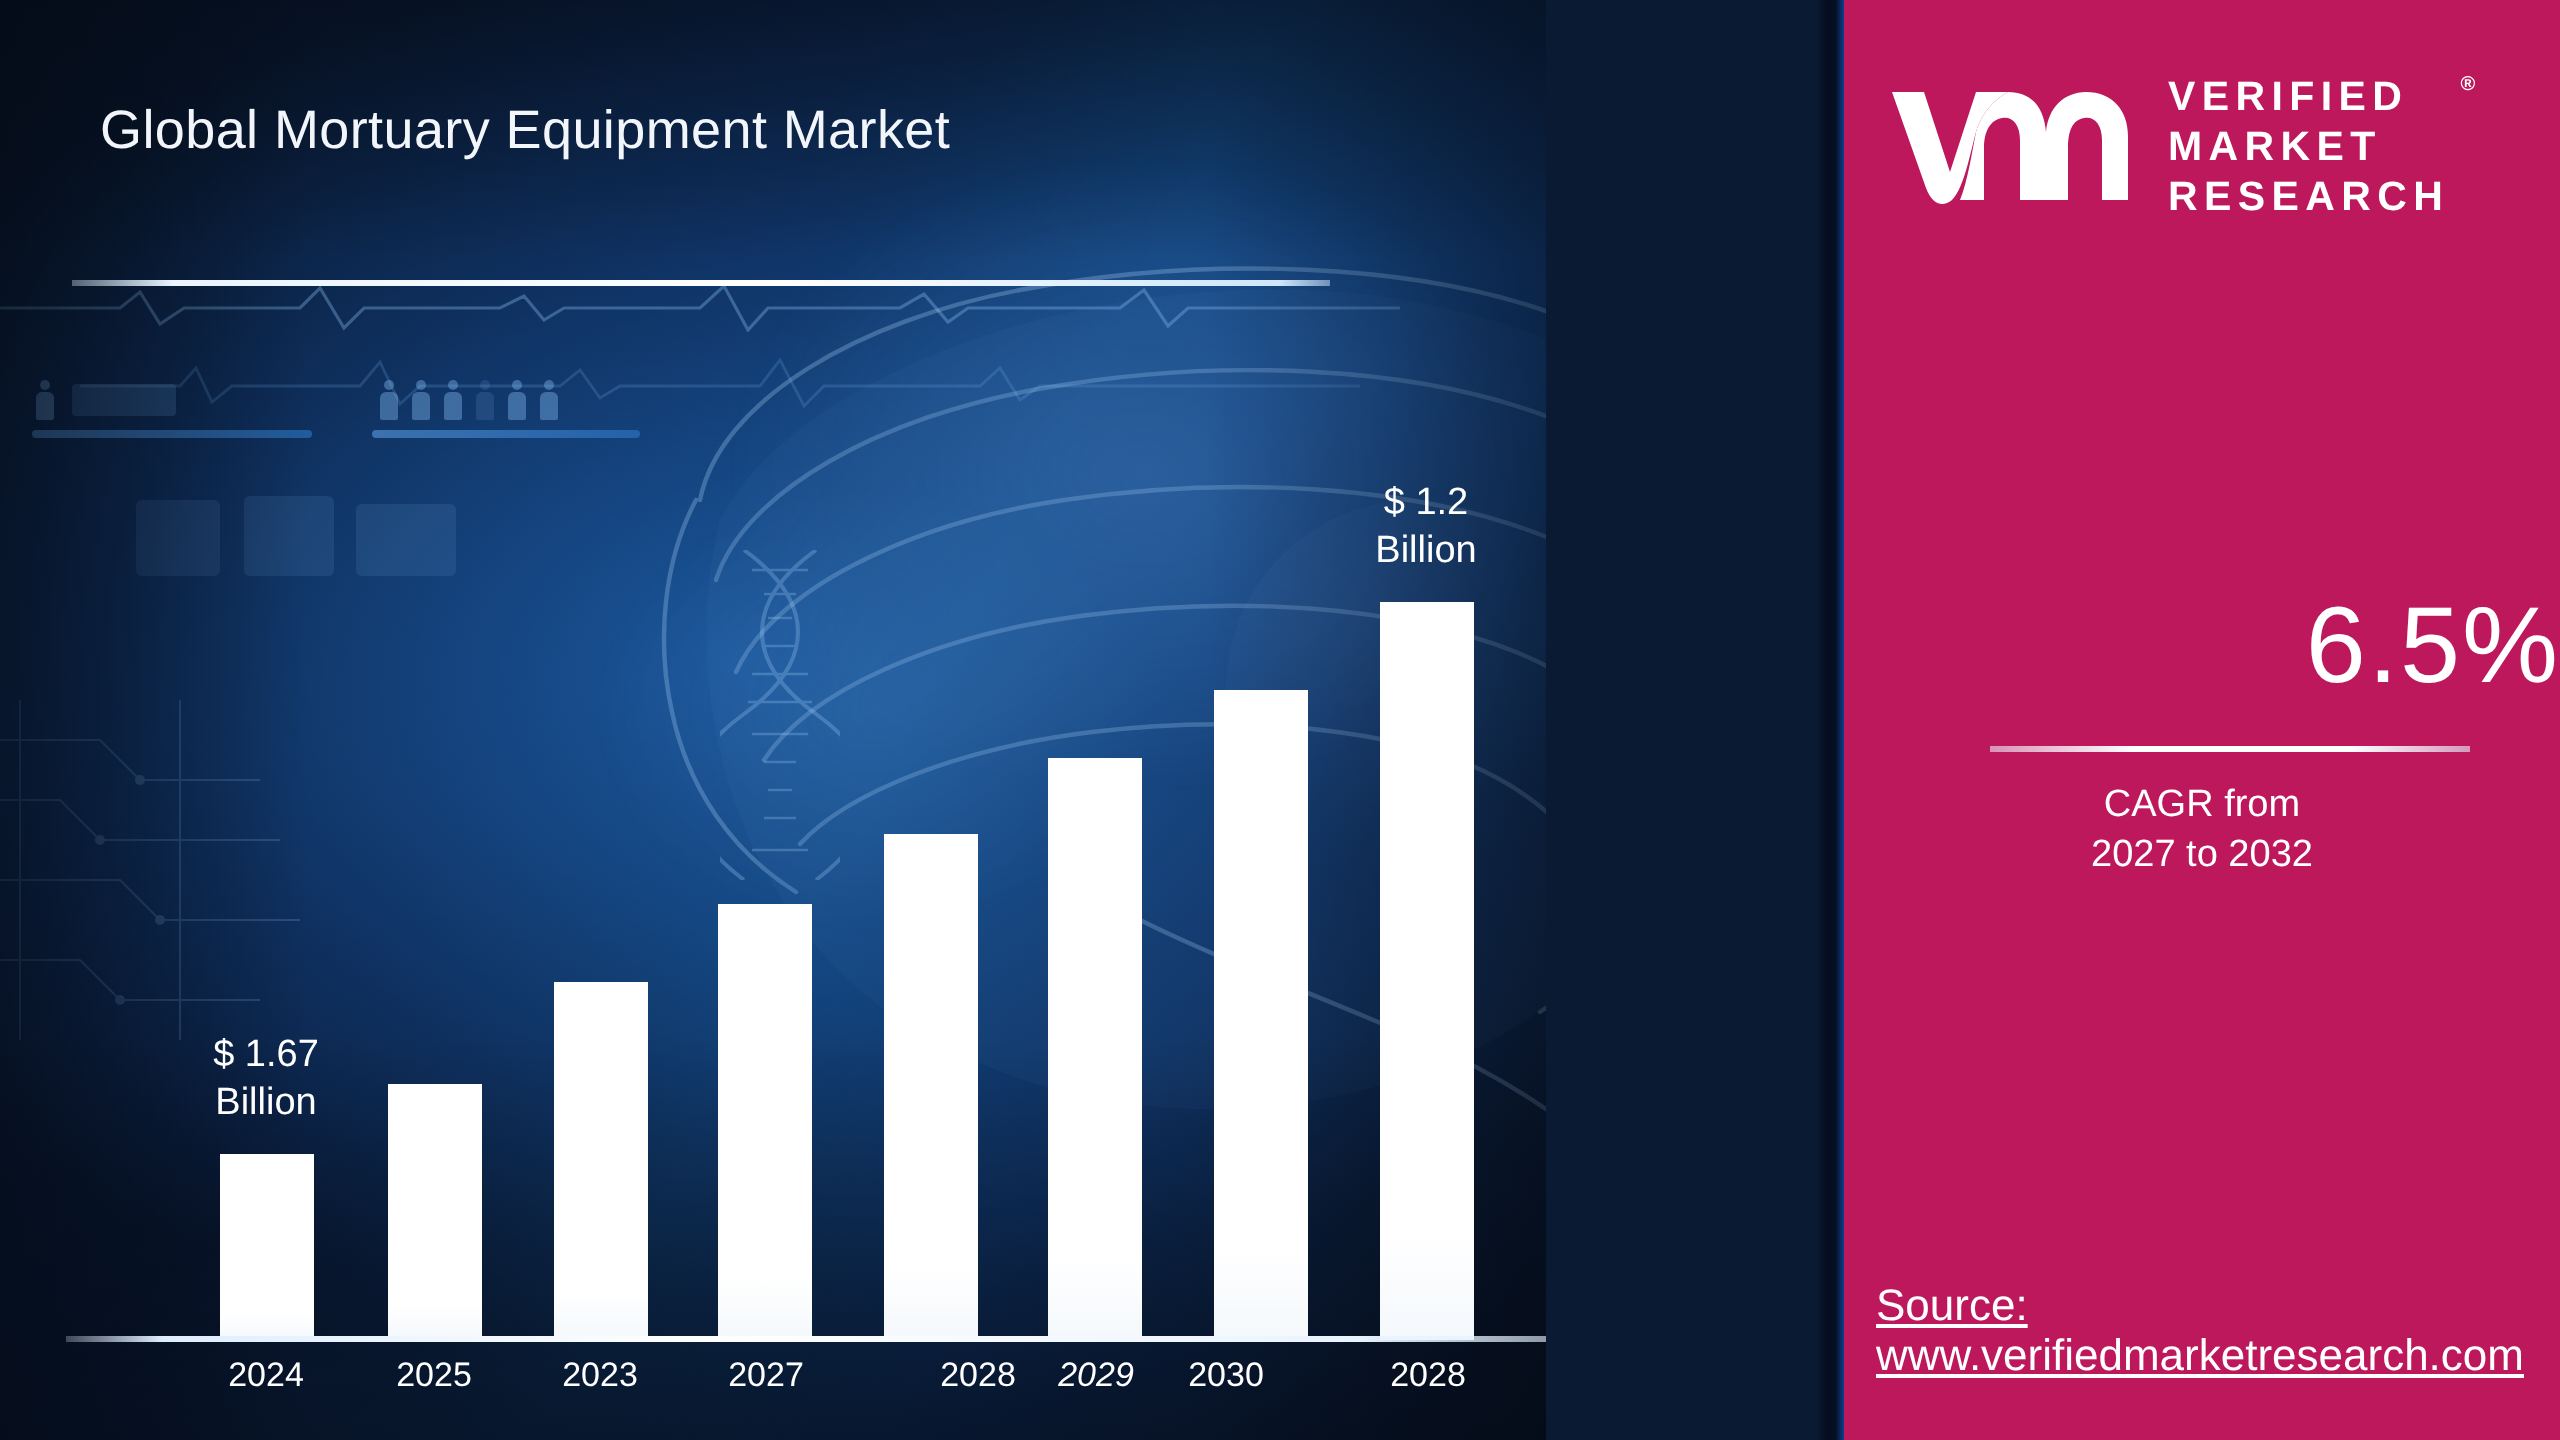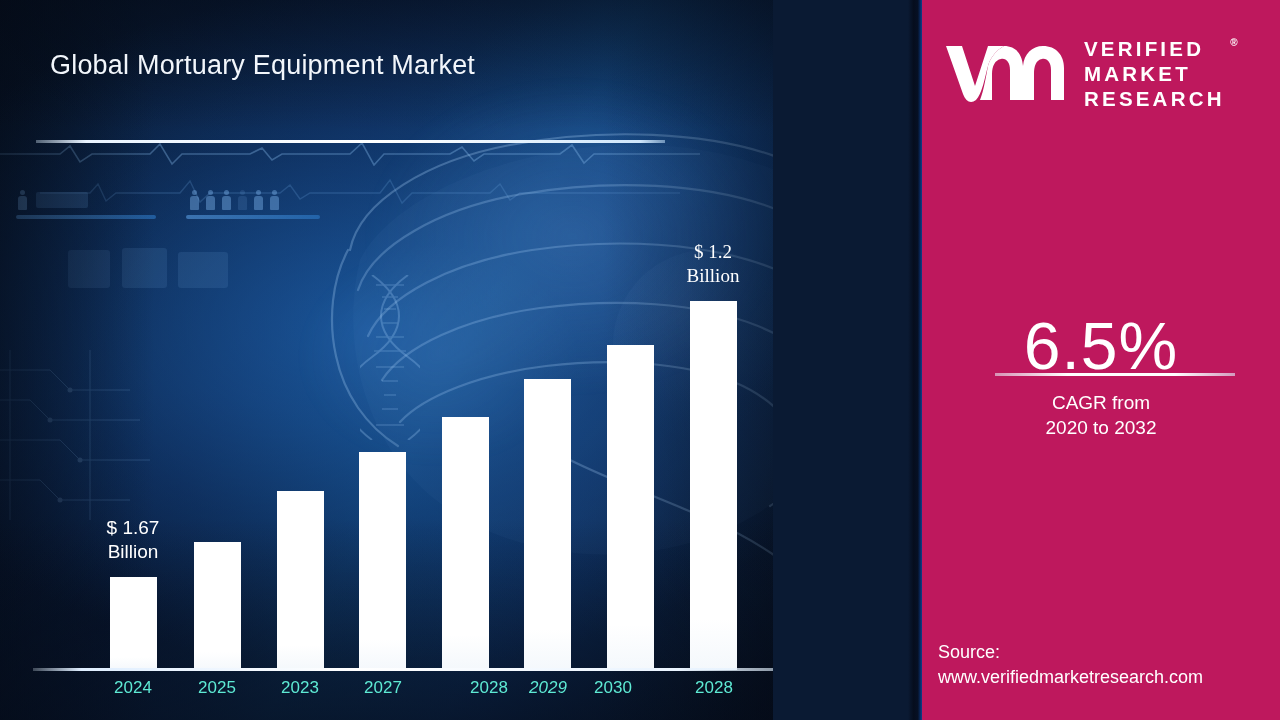--- a/index.html
+++ b/index.html
@@ -79,21 +79,21 @@
   .bar-label {
     position:absolute; width:110px; text-align:center;
     font-size:19px; line-height:24px; color:#ffffff; white-space:pre-line;
   }
   .axis-line {
     position:absolute; left:33px; bottom:49px; width:807px; height:3px;
     background:linear-gradient(90deg, rgba(230,245,255,0.25) 0%, #dfeeff 6%, #ffffff 40%, #eaf4ff 80%, rgba(210,235,255,0.35) 100%);
   }
   .x-label {
     position:absolute; bottom:22px; width:90px; text-align:center;
-    font-size:17px; color:#5eead4;
+    font-size:17px; color:#ffffff;
   }
 
   
   .divider-band {
     position:absolute; left:908px; top:0; width:14px; height:720px;
     background:linear-gradient(90deg, rgba(6,14,30,0.0) 0%, #050d1d 40%, #061024 70%, #0a3f8d 100%);
   }
   .right-panel {
     position:absolute; left:922px; top:0; width:416px; height:720px;
     background:#be185d;
@@ -101,34 +101,34 @@
   .logo-wrap {
     position:absolute; left:22px; top:32px; width:320px; height:82px;
     display:flex; align-items:center; gap:14px;
   }
   .logo-mark { width:126px; height:62px; flex:none; }
   .logo-text { position:relative; color:#ffffff; font-weight:bold;
     font-size:20.5px; line-height:25px; letter-spacing:3.2px; }
   .logo-reg { position:absolute; right:-13px; top:-6px; font-size:10px; letter-spacing:0; font-weight:bold; }
 
   .cagr-value {
-    position:absolute; left:0; top:308px; width:358px; text-align:center;
-    font-size:66px; color:#ffffff; letter-spacing:1px;
+    position:absolute; left:0; top:292px; width:358px; text-align:right;
+    font-size:54px; color:#ffffff; letter-spacing:1px;
   }
   .cagr-rule {
     position:absolute; left:73px; top:373px; width:240px; height:2.5px;
     background:linear-gradient(90deg, rgba(235,248,255,0.55) 0%, #ffffff 30%, #ffffff 75%, rgba(225,242,255,0.6) 100%);
   }
   .cagr-sub {
     position:absolute; left:0; top:390px; width:358px; text-align:center;
     font-size:19px; line-height:25px; color:#ffffff; white-space:pre-line;
   }
   .source {
     position:absolute; left:16px; top:640px; width:340px;
-    font-size:18px; line-height:25px; color:#ffffff; white-space:pre-line;
+    font-size:22px; line-height:25px; color:#ffffff; white-space:pre-line;text-decoration:underline;
   }
 </style>
 </head>
 <body>
 
 <div class="canvas">
 
   <div class="left-panel">
     <div class="left-bg-base"></div>
 
@@ -223,21 +223,21 @@
       <div class="bar" style="left:194px; width:47px; height:128px;"></div>
       <div class="bar" style="left:277px; width:47px; height:179px;"></div>
       <div class="bar" style="left:359px; width:47px; height:218px;"></div>
       <div class="bar" style="left:442px; width:47px; height:253px;"></div>
       <div class="bar" style="left:524px; width:47px; height:291px;"></div>
       <div class="bar" style="left:607px; width:47px; height:325px;"></div>
       <div class="bar" style="left:690px; width:47px; height:369px;"></div>
 
       <div class="bar-label" style="left:78px; top:516px;">$ 1.67
 Billion</div>
-      <div class="bar-label" style="left:658px; top:240px;font-family:Liberation Serif, serif;">$ 1.2
+      <div class="bar-label" style="left:658px; top:240px;">$ 1.2
 Billion</div>
 
       <div class="axis-line"></div>
 
       <div class="x-label" style="left:88px;">2024</div>
       <div class="x-label" style="left:172px;">2025</div>
       <div class="x-label" style="left:255px;">2023</div>
       <div class="x-label" style="left:338px;">2027</div>
       <div class="x-label" style="left:444px;">2028</div>
       <div class="x-label" style="left:503px;font-style:italic;">2029</div>
@@ -260,19 +260,19 @@
         <div>VERIFIED</div>
         <div>MARKET</div>
         <div>RESEARCH</div>
         <span class="logo-reg">®</span>
       </div>
     </div>
 
     <div class="cagr-value">6.5%</div>
     <div class="cagr-rule"></div>
     <div class="cagr-sub">CAGR from
-2020 to 2032</div>
+2027 to 2032</div>
 
     <div class="source">Source:
 www.verifiedmarketresearch.com</div>
   </div>
 
 </div>
 
 </body></html>

